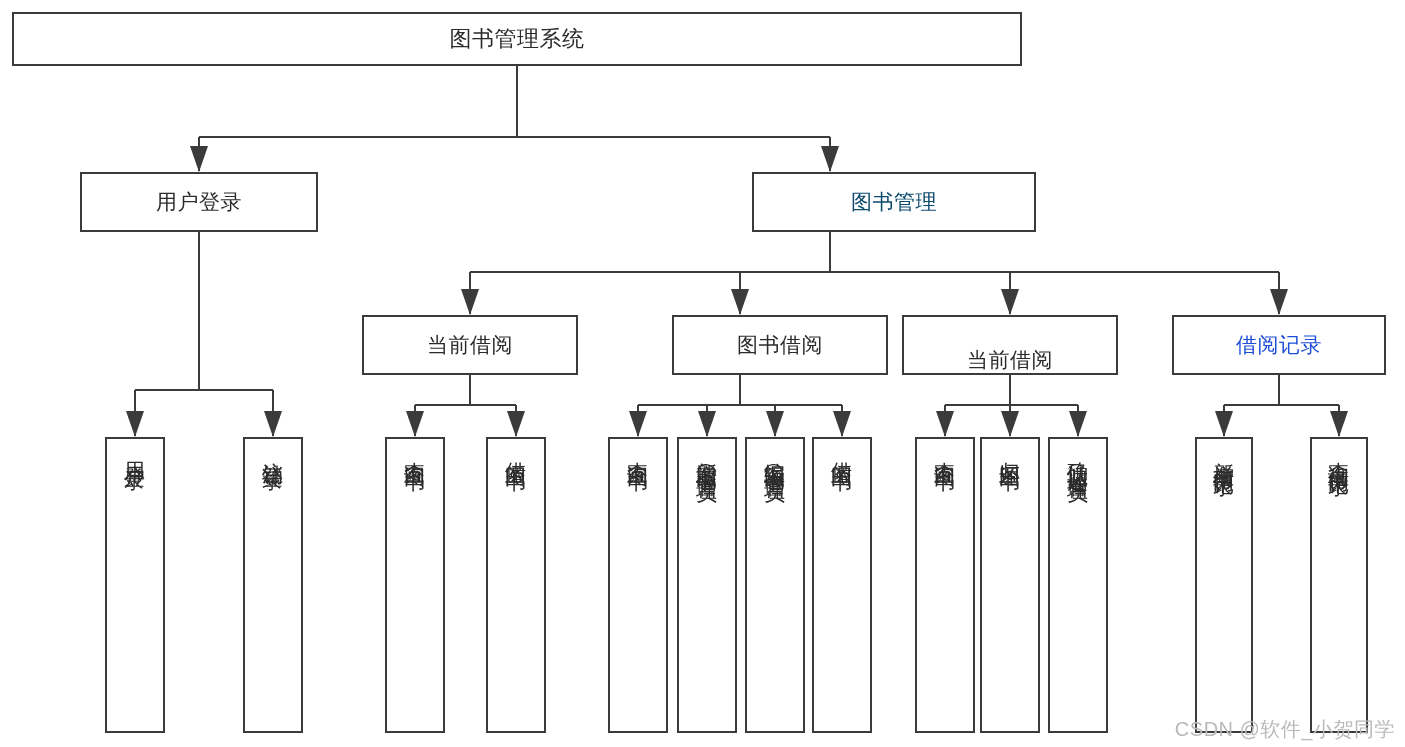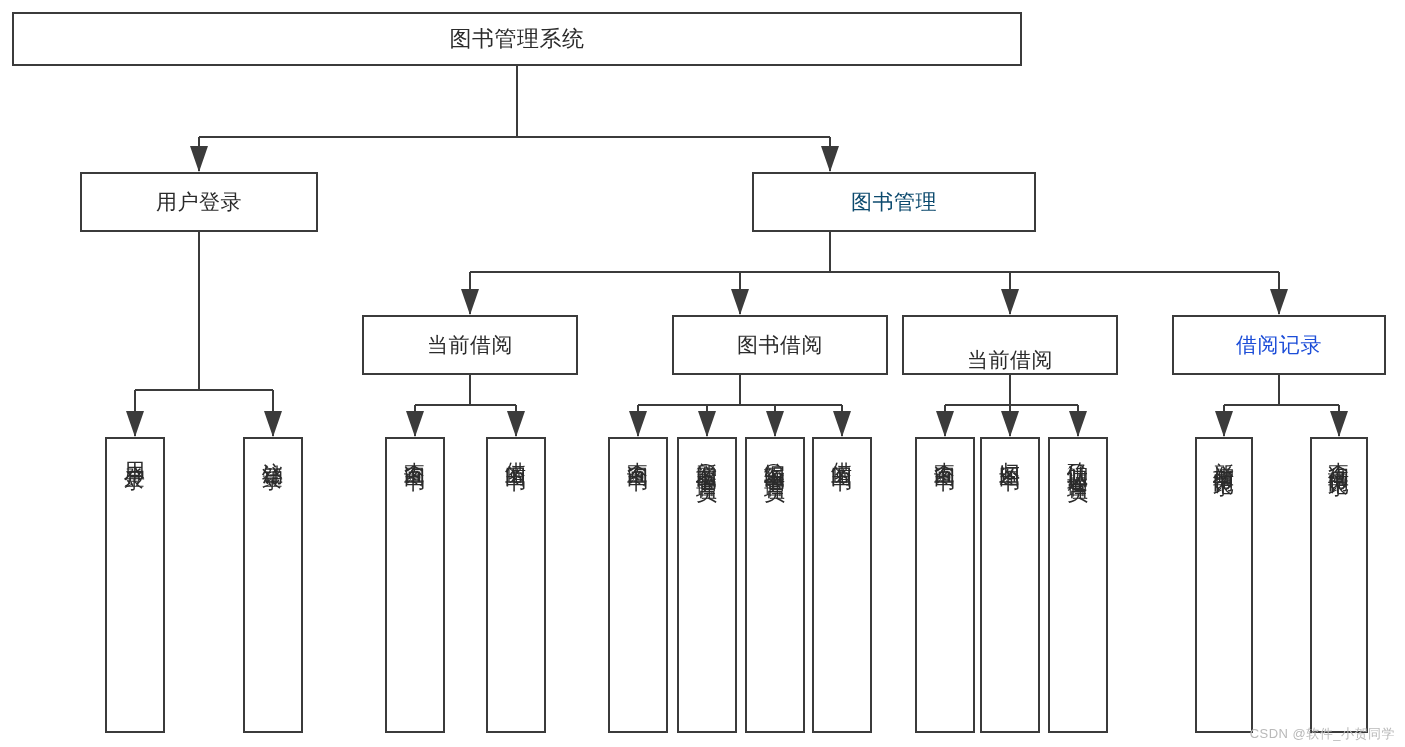--- a/index.html
+++ b/index.html
@@ -61,21 +61,21 @@
     writing-mode: vertical-rl;
     text-orientation: upright;
     font-size: 21px;
     line-height: 1.0;
     letter-spacing: 3px;
   }
   #watermark {
     position: absolute;
     right: 10px;
     bottom: 4px;
-    font-size: 13px;
+    font-size: 20px;
     color: #b9b9b9;
     letter-spacing: 0.5px;
     z-index: 3;
     white-space: nowrap;
   }
 </style>
 </head>
 <body>
 
 <div id="canvas" style="background: rgb(255, 255, 255);">

